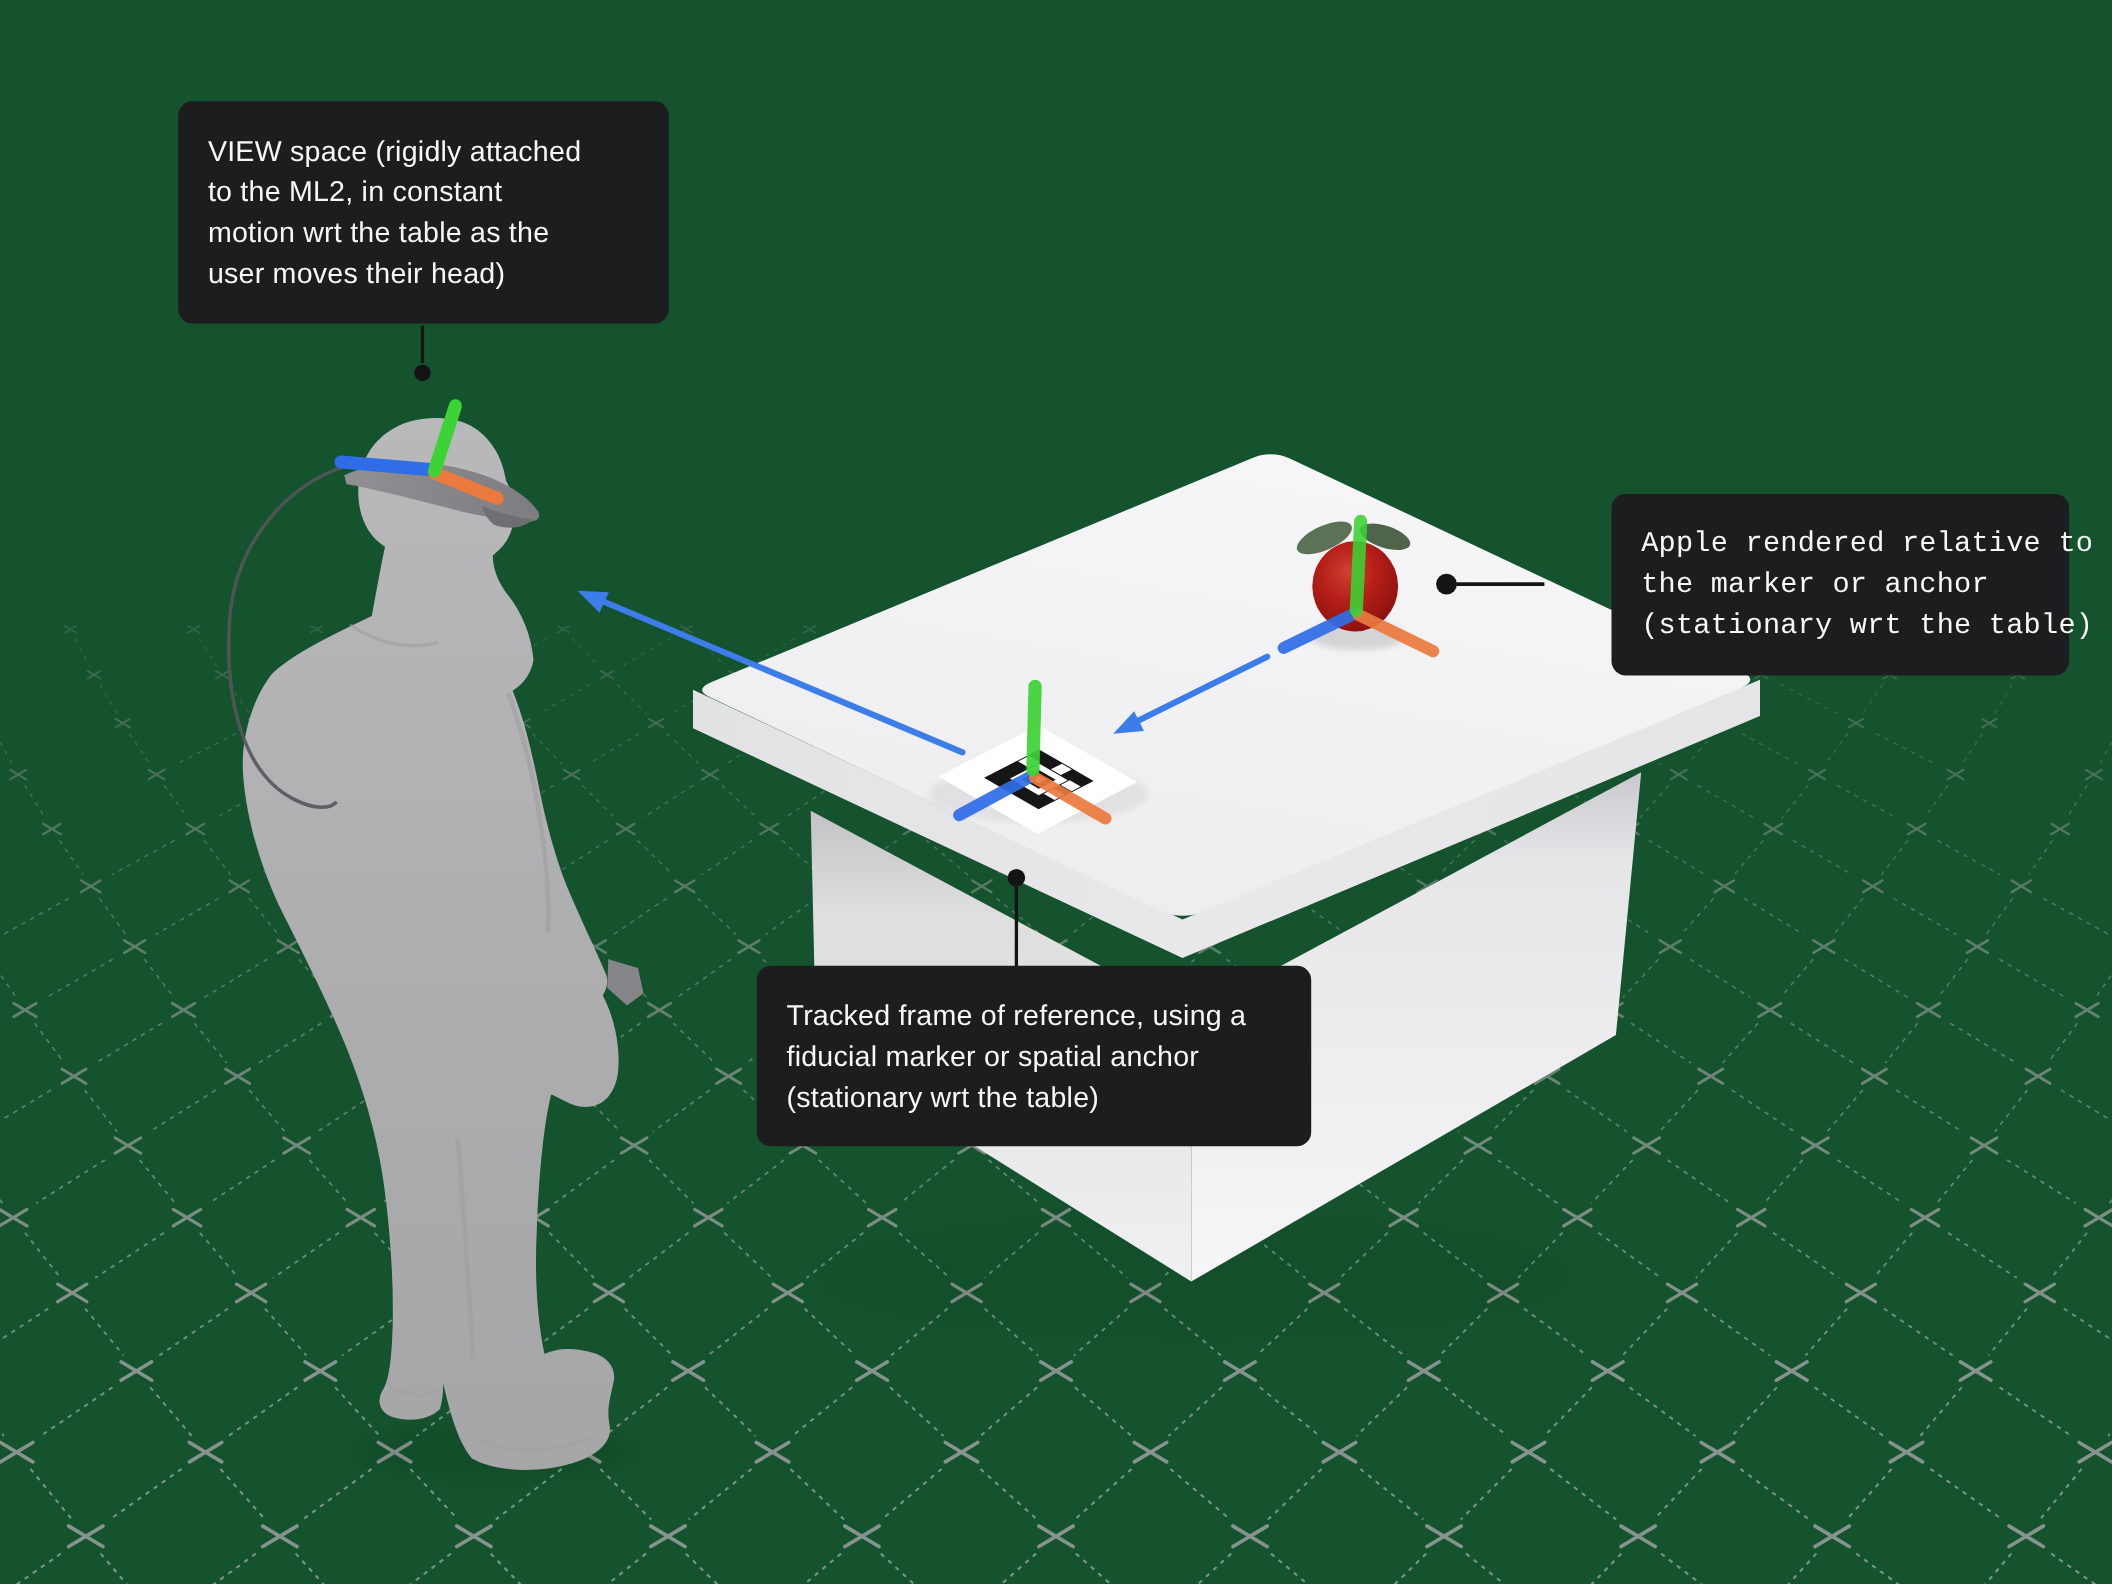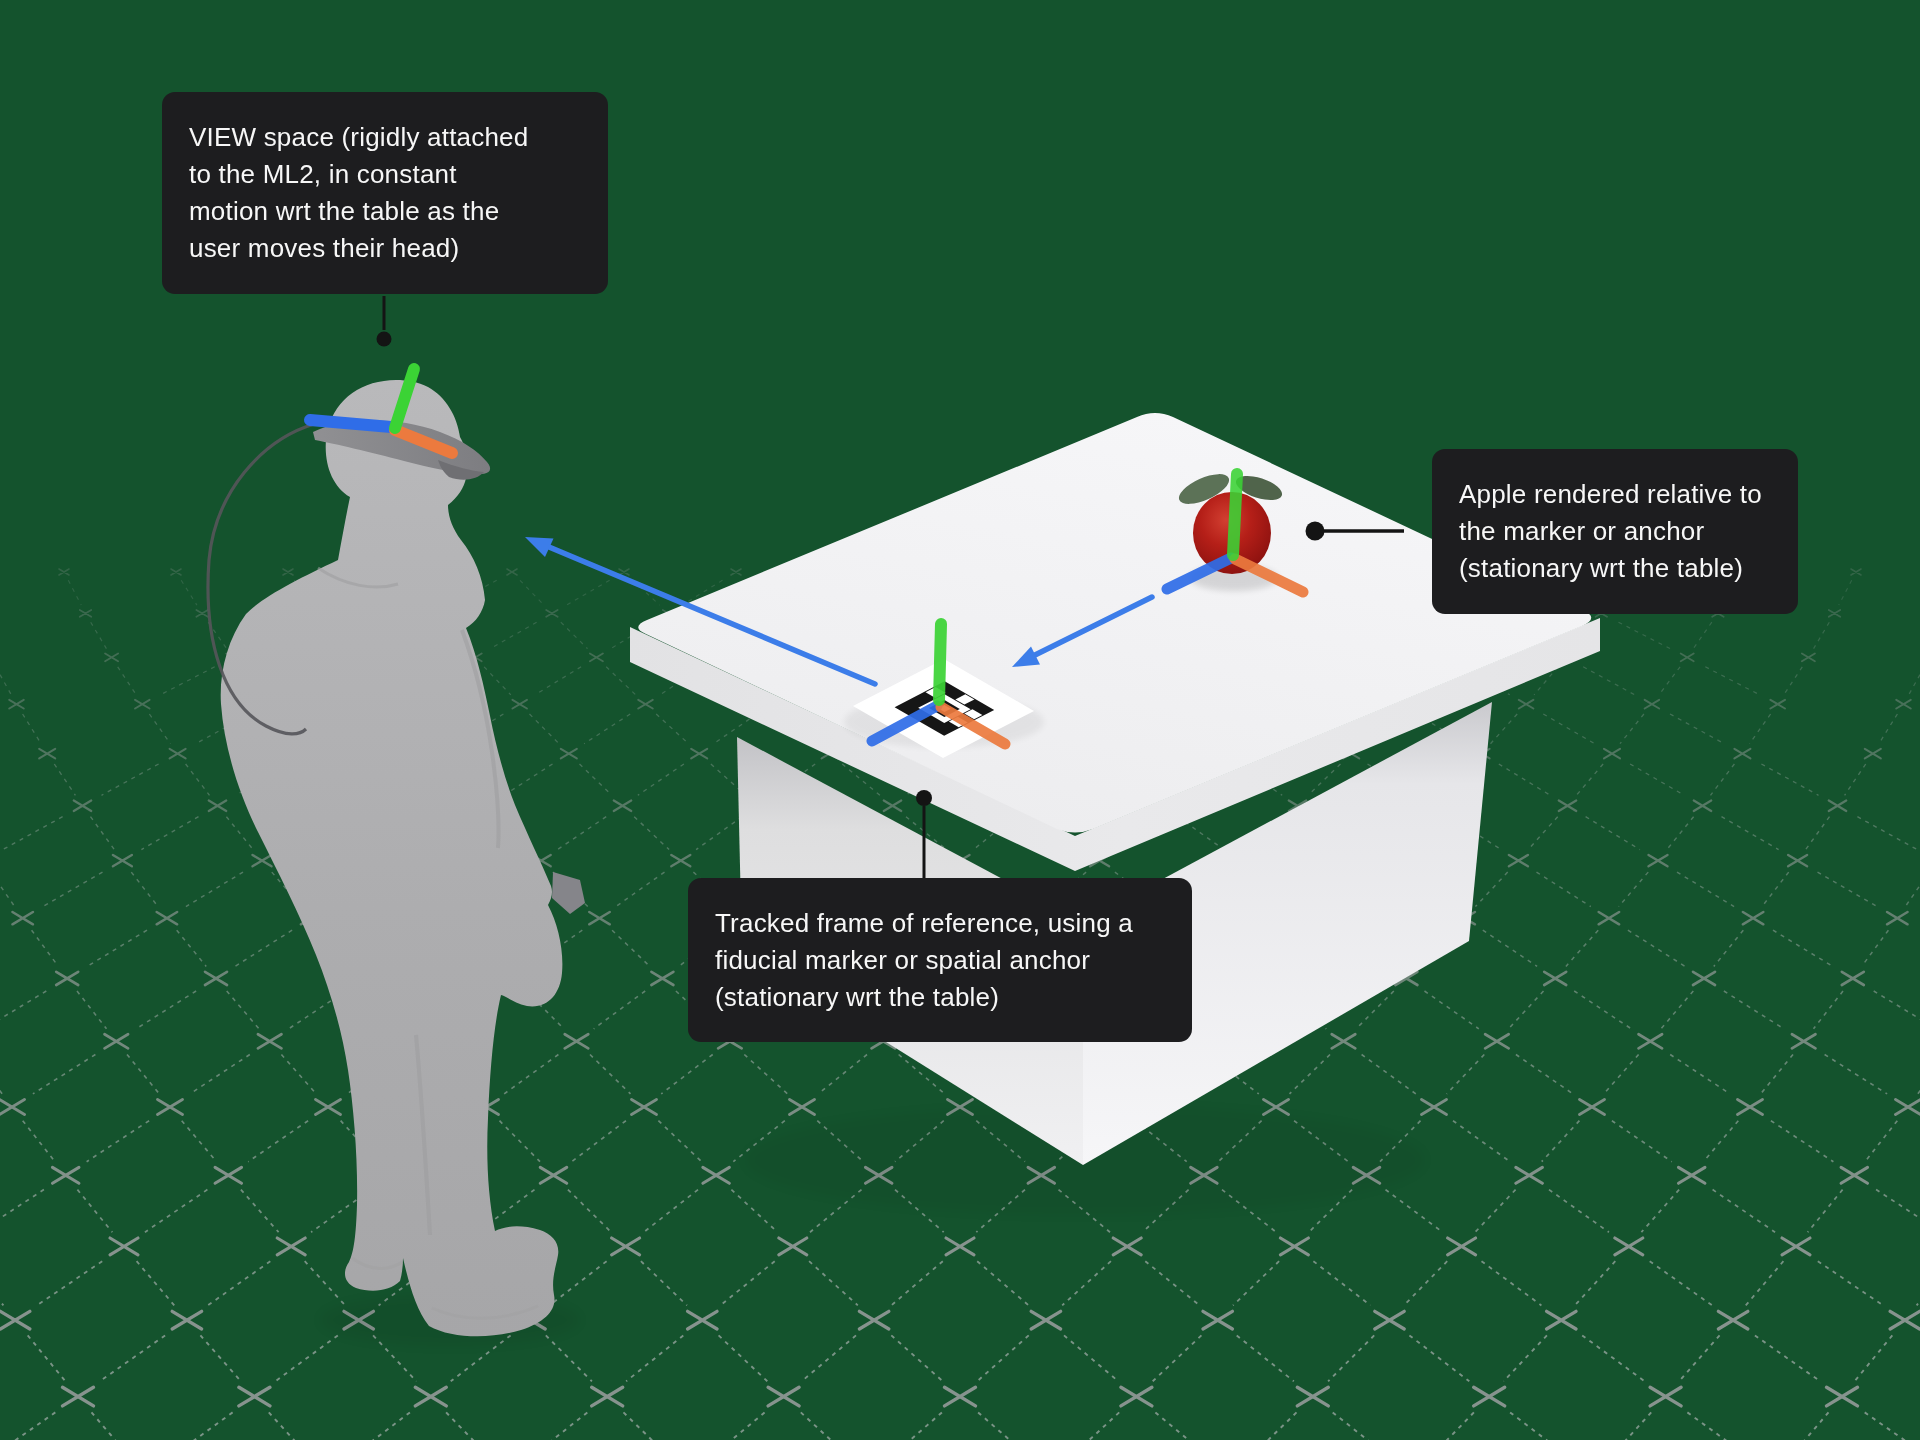--- a/index.html
+++ b/index.html
@@ -19,21 +19,21 @@
     border-radius:13px;
     display:flex;align-items:center;
     padding:0 27px;
     font-size:26px;
     line-height:37px;
     letter-spacing:0.2px;
     white-space:pre;
     font-weight:400;
   }
   .callout-view{left:162px;top:92px;width:446px;height:202px;}
-  .callout-apple{left:1432px;top:449px;width:366px;height:165px;}
+  .callout-apple{left:1465px;top:449px;width:416px;height:165px;font-family:Liberation Mono, monospace;}
   .callout-tracked{left:688px;top:878px;width:504px;height:164px;}
 </style>
 </head>
 <body>
 
 <div class="stage">
 
   <svg class="scene-svg" viewBox="0 0 1920 1440">
     <defs>
       <linearGradient id="tableTopGrad" x1="1155" y1="409" x2="1075" y2="836" gradientUnits="userSpaceOnUse">

